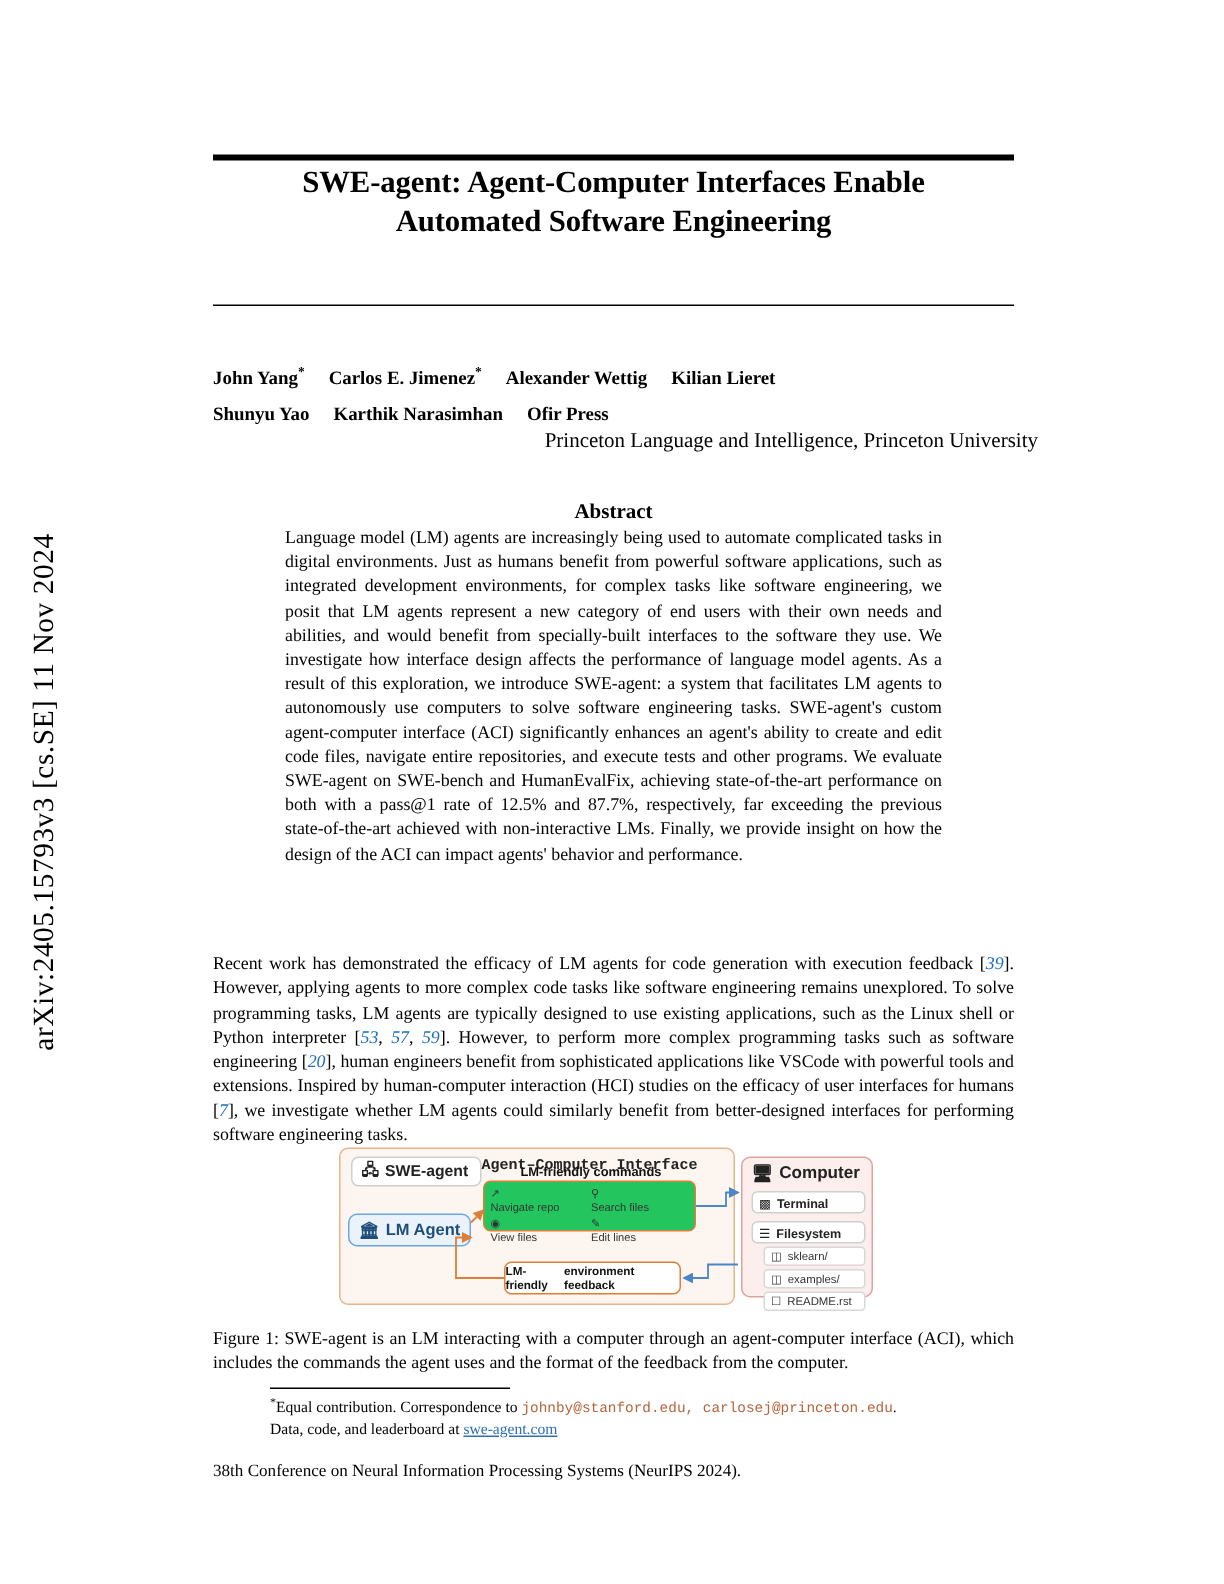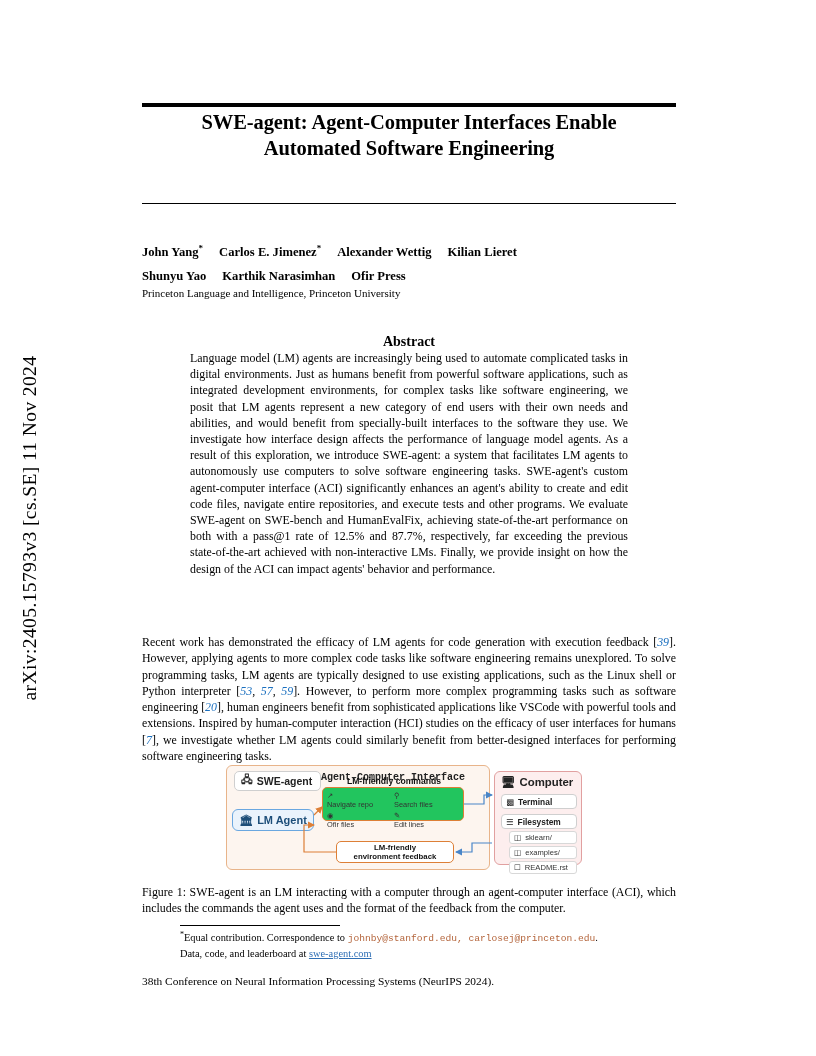--- a/index.html
+++ b/index.html
@@ -86,25 +86,25 @@
   }
   .authors .sup {
     font-size: 9px;
     vertical-align: super;
     font-weight: bold;
   }
   .author-gap { display: inline-block; width: 16px; }
 
   .affiliation {
     position: absolute;
-    left: 0;
+    left: 16px;
     top: 287px;
     width: 534px;
-    text-align: left;
-    font-size: 11px;
+    text-align: right;
+    font-size: 14px;
   }
 
   .abstract-head {
     position: absolute;
     left: 0;
     top: 318px;
     width: 534px;
     text-align: center;
     font-size: 14px;
     font-weight: bold;
@@ -248,21 +248,21 @@
   .fb-box {
     position: absolute;
     left: 110px;
     top: 76px;
     width: 118px;
     height: 22px;
     background: #ffffff;
     border: 1.2px solid #dd7f36;
     border-radius: 5px;
     display: flex;
-    flex-direction: column;
+    flex-direction: row;
     align-items: center;
     justify-content: center;
     font-family: "Liberation Sans", sans-serif;
     font-size: 7.8px;
     font-weight: bold;
     color: #111;
     line-height: 9.4px;
     box-sizing: border-box;
   }
   .computer-box {
@@ -418,21 +418,21 @@
       <div class="lm-agent-box">
         <span class="icon-glyph">🏛</span>
         <span>LM Agent</span>
       </div>
 
       <div class="cmd-box">
         <div class="cmd-title">LM-friendly commands</div>
         <div class="cmd-grid">
           <span>↗ <span>Navigate repo</span></span>
           <span>⚲ <span>Search files</span></span>
-          <span>◉ <span>Ofir files</span></span>
+          <span>◉ <span>View files</span></span>
           <span>✎ <span>Edit lines</span></span>
         </div>
       </div>
 
       <div class="fb-box">
         <span>LM-friendly</span>
         <span>environment feedback</span>
       </div>
 
       <div class="computer-box">

